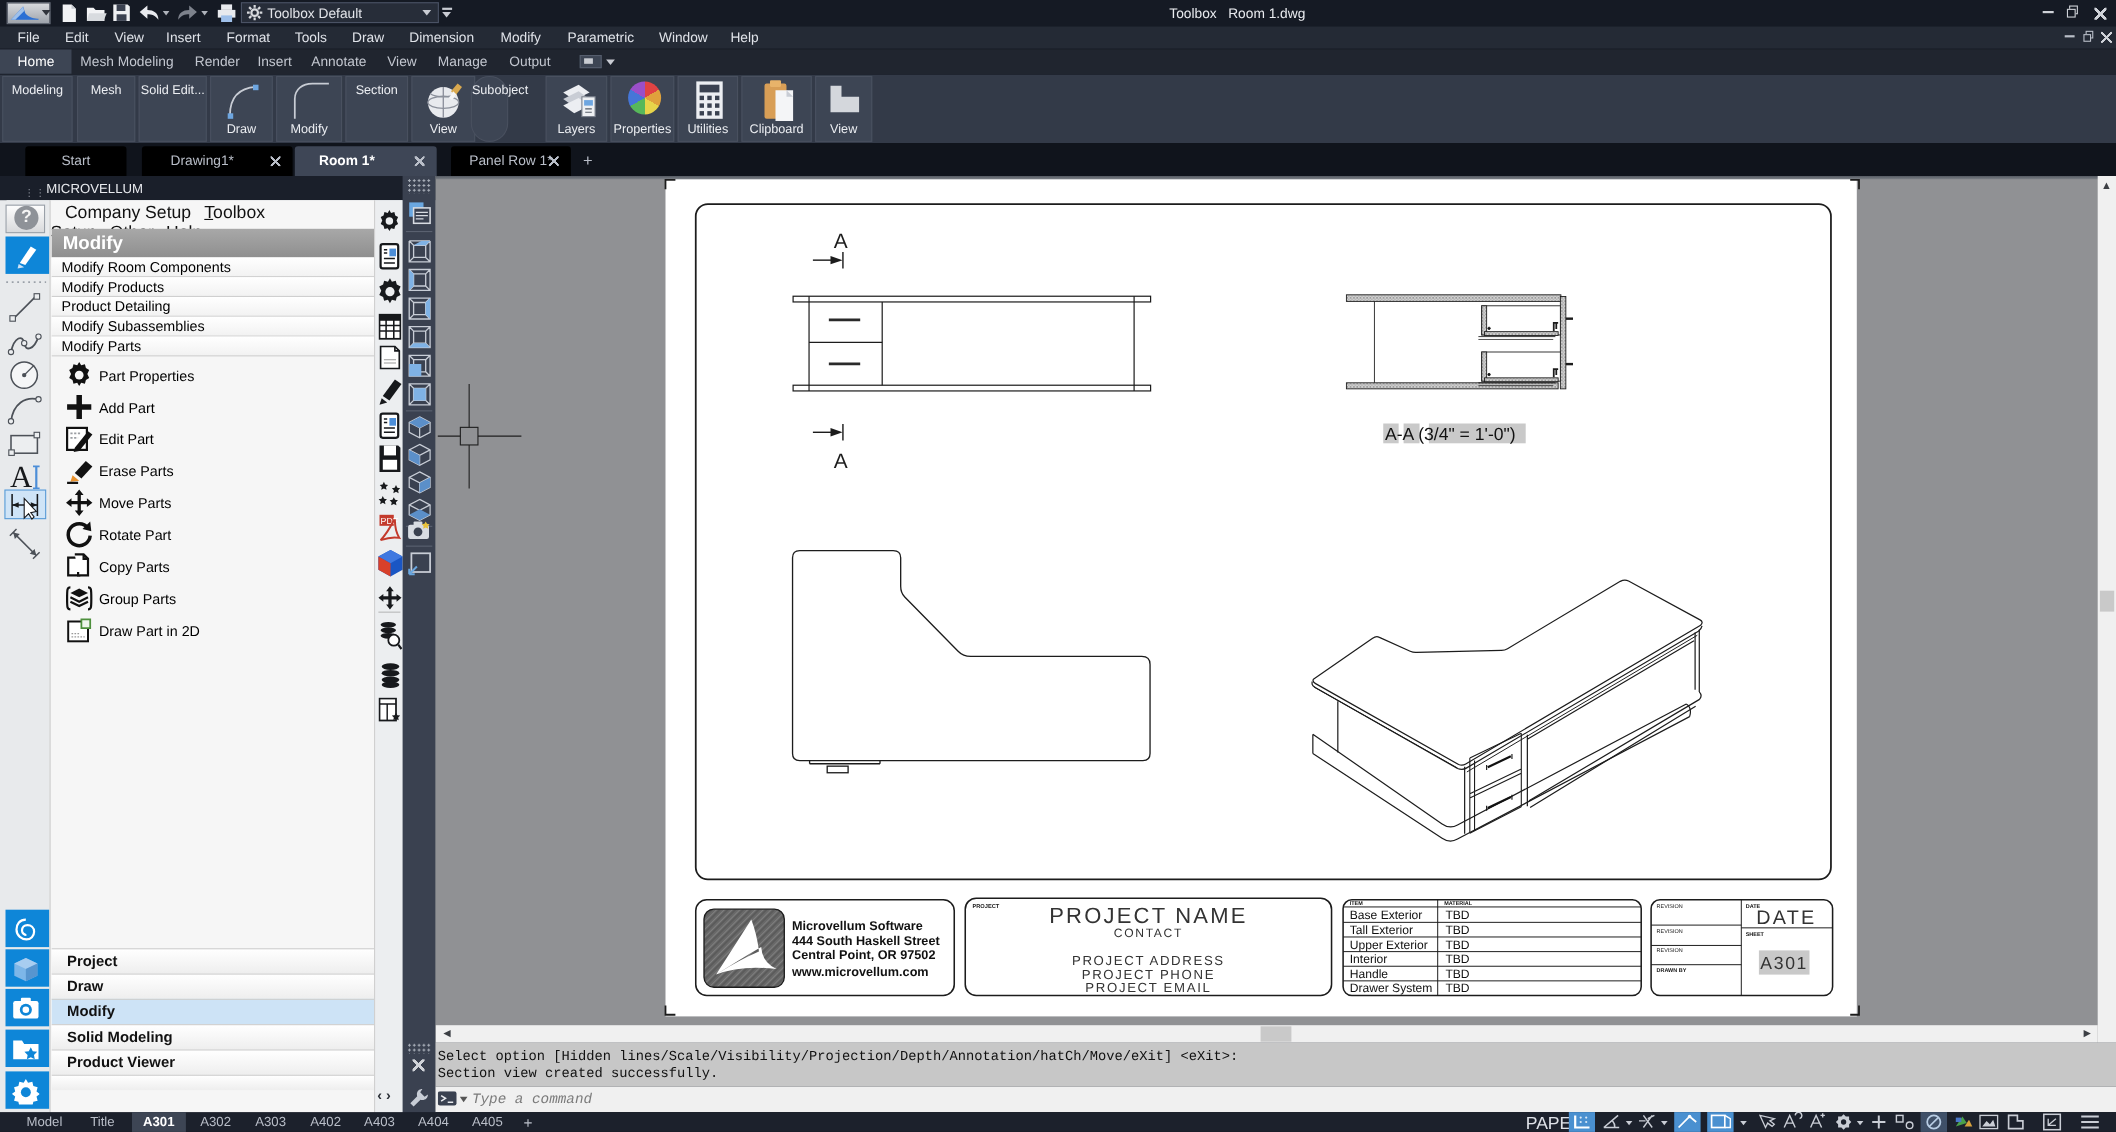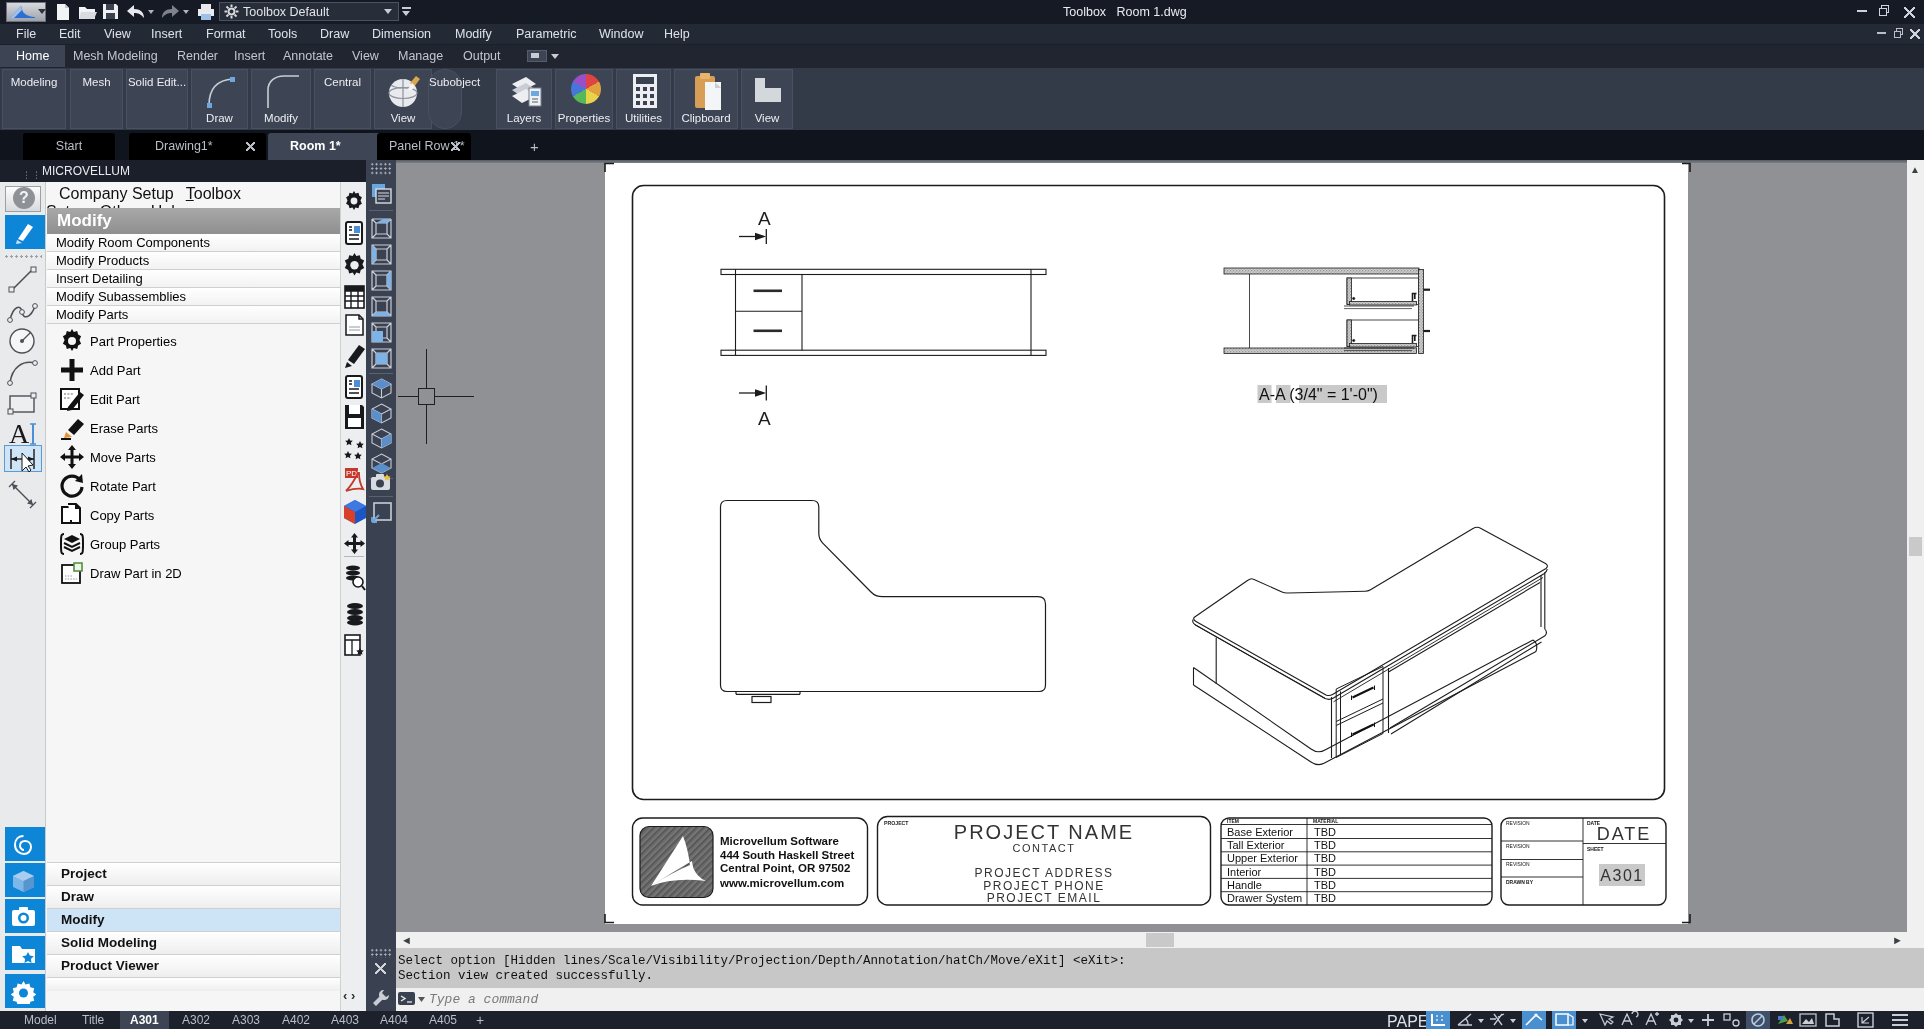--- a/index.html
+++ b/index.html
@@ -189,21 +189,21 @@
           <rect x="25" y="2" width="5" height="5" fill="#6ea6e0"></rect>
         </svg>
     </div>
     <div class="rpanel" style="left:251px;width:60px;">
         <div class="lbl lbl-bot">Modify</div>
       <svg class="abs" style="left:14px;top:4px" width="34" height="36" viewBox="0 0 34 36">
           <path d="M2 34 L2 16 C2 7 9 2 18 2 L33 2" fill="none" stroke="#c8ccd4" stroke-width="1.6"></path>
         </svg>
     </div>
     <div class="rpanel" style="left:314px;width:57px;">
-        <div class="lbl lbl-top">Central</div>
+        <div class="lbl lbl-top">Section</div>
       </div>
     <div class="rpanel" style="left:374px;width:58px;">
         <div class="lbl lbl-bot">View</div>
       <svg class="abs" style="left:11px;top:3px" width="38" height="40" viewBox="0 0 38 40">
           <circle cx="17" cy="20" r="14" fill="#e8eaee"></circle>
           <ellipse cx="17" cy="20" rx="14" ry="5.5" fill="none" stroke="#8b909b" stroke-width="1.2"></ellipse>
           <path d="M5 12 C10 16 24 16 29 12" fill="none" stroke="#8b909b" stroke-width="1.2"></path>
           <path d="M17 6 L17 34" stroke="#8b909b" stroke-width="1.2"></path>
           <path d="M24 10 L30 3 L34 6 L28 14 Z" fill="#d8a84f"></path>
           <path d="M22 16 L26 10 L29 13 L25 18 Z" fill="#f4f5f7"></path>
@@ -258,21 +258,21 @@
         <div class="lbl lbl-bot">View</div>
       <svg class="abs" style="left:11px;top:6px" width="30" height="28" viewBox="0 0 30 28">
           <path d="M2 2 L12 2 L12 12 L28 12 L28 26 L2 26 Z" fill="#d4d7dc"></path>
         </svg>
     </div>
   </div>
   <div id="filetabs">
     <div class="ftab" style="left:23px;width:92px;text-align:center;padding:0;">Start</div>
     <div class="ftab" style="left:129px;width:137px;padding-left:26px;">Drawing1*<span class="x"></span></div>
     <div class="ftab active" style="left:268px;width:129px;padding-left:22px;">Room 1*<span class="x"></span></div>
-    <div class="ftab" style="left:377px;width:94px;">Panel Row 1*<span class="x"></span></div>
+    <div class="ftab" style="left:410px;width:109px;text-align:center;">Panel Row 1*<span class="x"></span></div>
     <div class="abs" style="left:530px;top:8px;color:#b9bec8;font-size:15px;">+</div>
   </div>
   <div id="palette">
     <div class="abs" style="left:0;top:0;width:6px;height:852px;background:#262b36;"></div>
     <div id="paltitle"><span style="position:absolute;left:22px;top:4px;color:#8e939d;font-size:9px;letter-spacing:1px;">⋮⋮</span><span style="margin-left:42px">MICROVELLUM</span></div>
     <div id="lstrip">
 
       <div class="abs" style="left:5px;top:4px;width:36px;height:26px;background:linear-gradient(#fdfdfd,#d9dadc);border:1px solid #9aa0a8;"></div>
       <div class="abs" style="left:13px;top:5px;width:22px;height:22px;border-radius:50%;background:#8e9298;color:#f4f4f4;font-weight:bold;font-size:16px;text-align:center;line-height:22px;">?</div>
 
@@ -363,21 +363,21 @@
       <svg class="abs" style="left:11px;top:797px" width="25" height="25" viewBox="0 0 25 25">
           <path d="M12.5 2 l2 3.4 3.9 -1 .9 3.9 3.9 1 -1 3.9 3 2.3 -3 2.3 1 3.9 -3.9 1 -.9 3.9 -3.9 -1 -2 3.4 -2 -3.4 -3.9 1 -.9 -3.9 -3.9 -1 1 -3.9 -3 -2.3 3 -2.3 -1 -3.9 3.9 -1 .9 -3.9 3.9 1 Z" fill="#fff"></path>
           <circle cx="12.5" cy="14" r="4.5" fill="#0e86d8"></circle>
         </svg>
     </div>
     <div id="palcontent">
       <div id="palmenu"><span style="margin-left:13px">Company Setup</span><span style="margin-left:12px"><u>T</u>oolbox Setup</span><span style="margin-left:12px">Other</span><span style="margin-left:11px"><u>H</u>elp</span></div>
       <div id="modhdr">Modify</div>
       <div class="plrow" style="top:52px;">Modify Room Components</div>
       <div class="plrow" style="top:70px;">Modify Products</div>
-      <div class="plrow" style="top:88px;">Insert Detailing</div>
+      <div class="plrow" style="top:88px;">Product Detailing</div>
       <div class="plrow" style="top:106px;">Modify Subassemblies</div>
       <div class="plrow" style="top:124px;">Modify Parts</div>
       <div class="pitem" style="top:144px;">
           <svg width="26" height="26" viewBox="0 0 26 26">
             <path d="M13 1 l1.8 3 3.4-.9 .9 3.4 3 1.8 -1.7 3.7 1.7 3.7 -3 1.8 -.9 3.4 -3.4 -.9 -1.8 3 -1.8 -3 -3.4 .9 -.9 -3.4 -3 -1.8 1.7 -3.7 -1.7 -3.7 3 -1.8 .9 -3.4 3.4 .9 Z" fill="#111"></path>
             <circle cx="13" cy="13" r="4" fill="#f6f6f6"></circle>
           </svg>
           <span class="txt">Part Properties</span>
         </div>
       <div class="pitem" style="top:173px;">

